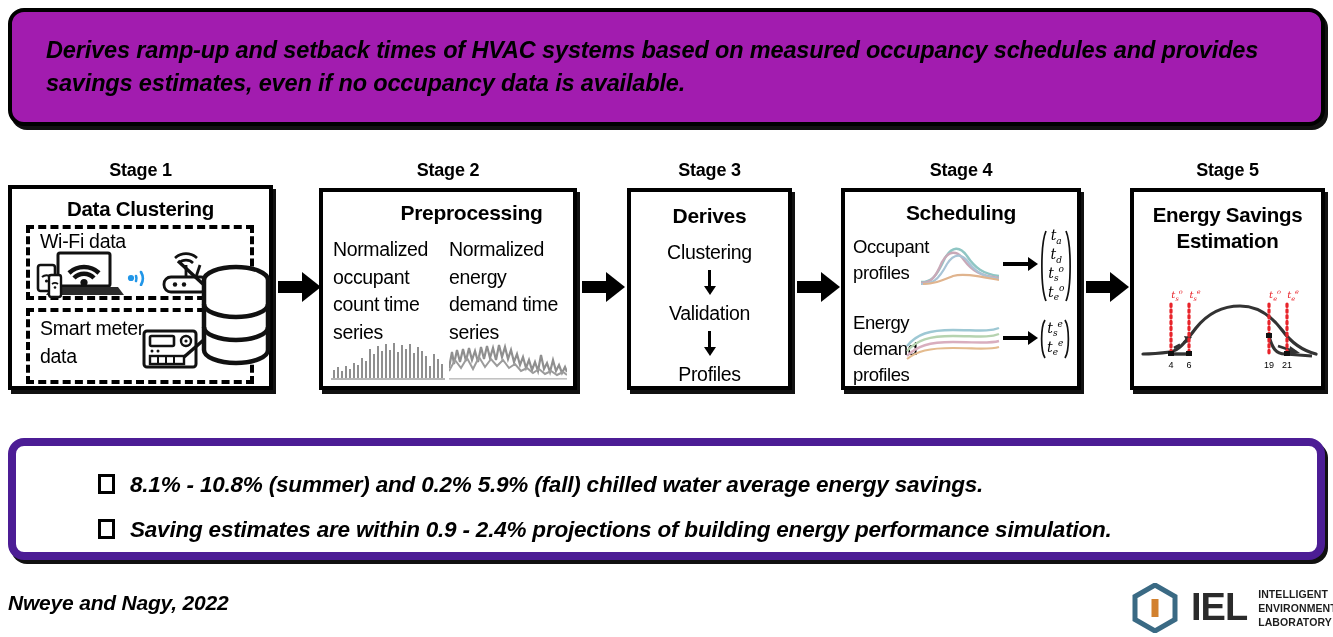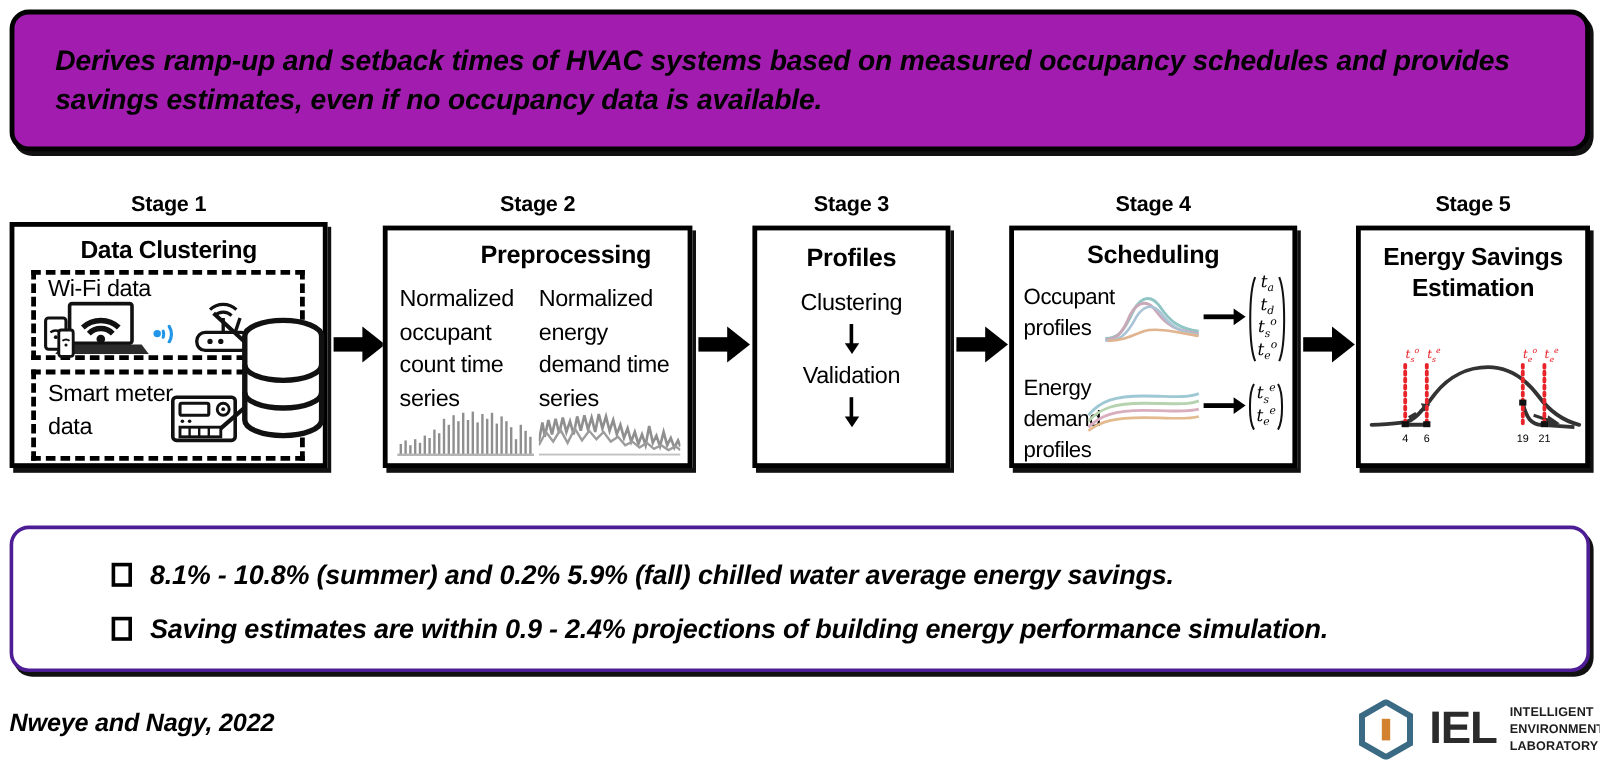--- a/index.html
+++ b/index.html
@@ -154,21 +154,21 @@
     font-style: italic; font-size: 10px;
     transform: translateX(-50%);
     white-space: nowrap;
   }
   .mk-label sub, .mk-label sup { font-size: 6.5px; }
 
   
   .bullets-box {
     position: absolute; left: 8px; top: 438px;
     width: 1317px; height: 122px;
-    border: 3px solid #4c1d95; border-radius: 16px;
+    border: 8px solid #4c1d95; border-radius: 16px;
     background: #fff;
     box-shadow: 3px 4px 0 #111;
     padding: 16px 0 0 0;
   }
   .bullet-row {
     display: flex; align-items: flex-start;
     padding: 9px 0 9px 82px;
   }
   .bullet-mark {
     width: 17px; height: 20px;
@@ -341,31 +341,32 @@
     </svg>
   </div>
 
   <div class="arrow-big" style="left:582px; top:287px;">
     <div class="shaft" style="width:26px;"></div>
     <div class="head" style="left:24px;"></div>
   </div>
 
   <div class="stage-label" style="left:627px; top:160px; width:165px;">Stage 3</div>
   <div class="stage-box" style="left:627px; top:188px; width:165px; height:202px;">
-    <div class="stage-title" style="font-size:21px; margin-top:12px;">Profiles</div>
+    <div class="stage-title" style="font-size:21px; margin-top:12px;">Derives</div>
     <div class="s3-item" style="top:49px;">Clustering</div>
     <div class="s3-arrow" style="top:78px;">
       <i></i>
         <b></b>
     </div>
     <div class="s3-item" style="top:110px;">Validation</div>
     <div class="s3-arrow" style="top:139px;">
       <i></i>
         <b></b>
     </div>
+    <div class="s3-item" style="top:171px;">Profiles</div>
   </div>
 
   <div class="arrow-big" style="left:797px; top:287px;">
     <div class="shaft" style="width:26px;"></div>
     <div class="head" style="left:24px;"></div>
   </div>
 
   <div class="stage-label" style="left:841px; top:160px; width:240px;">Stage 4</div>
   <div class="stage-box" style="left:841px; top:188px; width:240px; height:202px;">
     <div class="stage-title" style="font-size:21px; margin-top:9px;">Scheduling</div>

